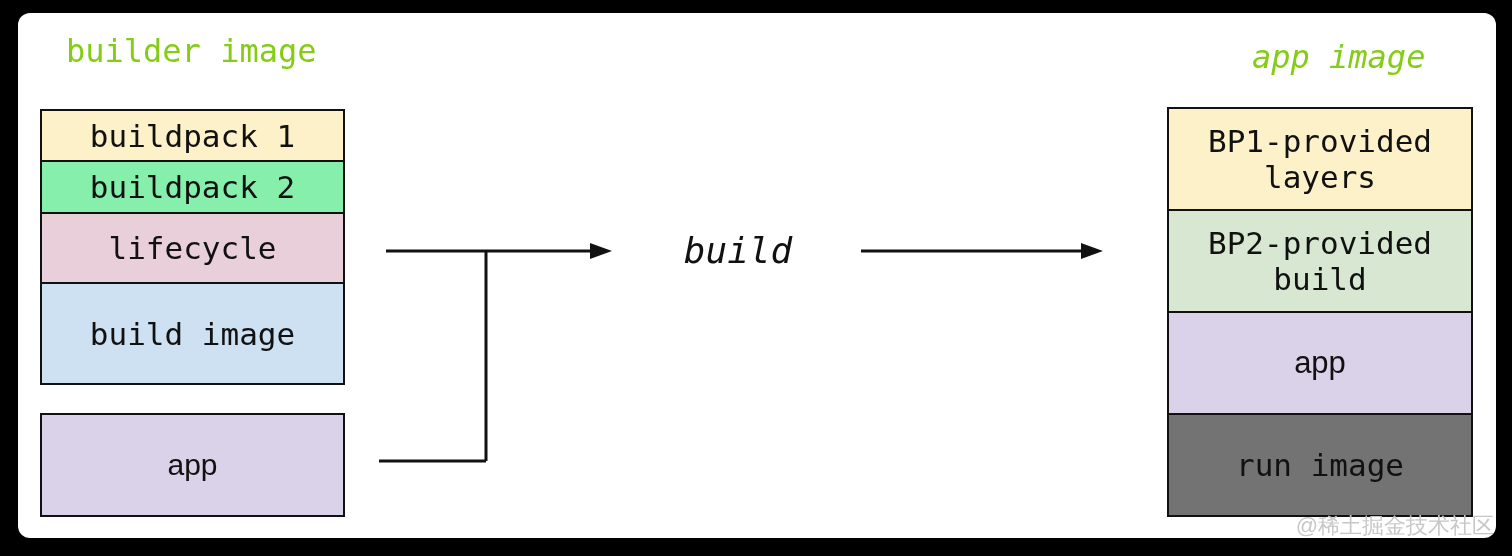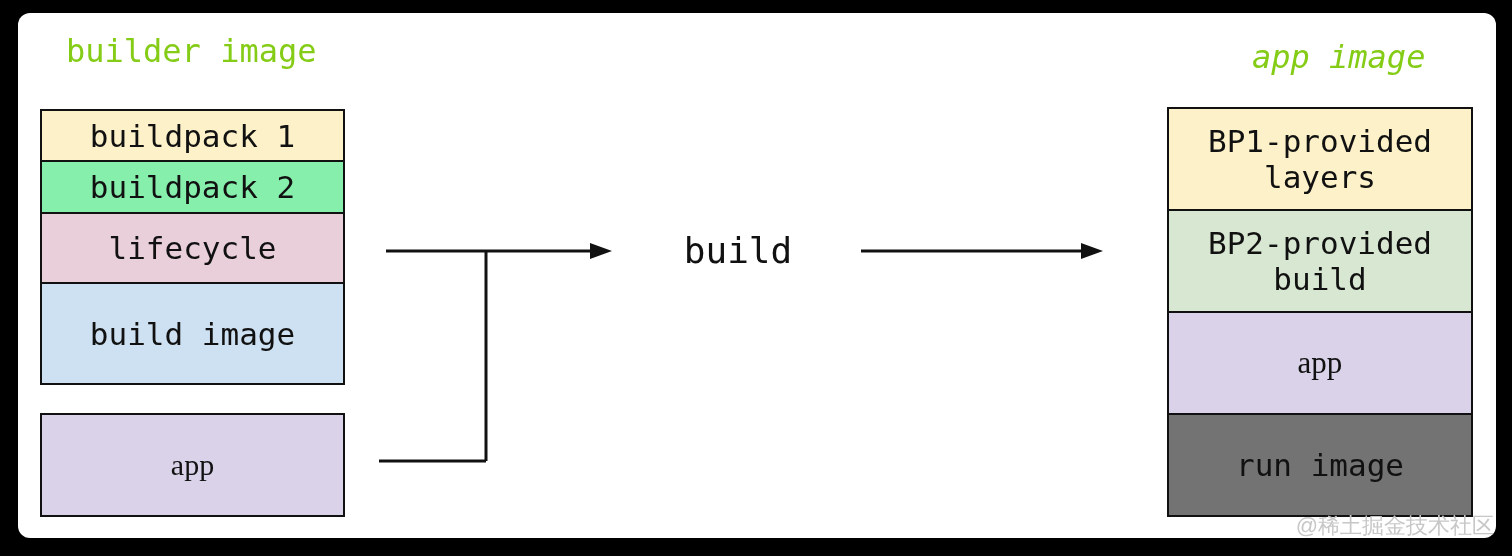--- a/index.html
+++ b/index.html
@@ -58,37 +58,38 @@
     left: 40px; top: 413px;
     width: 305px; height: 104px;
     box-sizing: border-box;
     border: 2px solid #111;
     display: flex;
     align-items: center;
     justify-content: center;
     font-size: 30px;
     color: #111;
   }
-  .sans-label { font-family: Liberation Serif, serif; }
+  .sans-label { font-family: Liberation Sans, sans-serif; }
 
   .arrows {
     position: absolute;
     left: 0; top: 0;
     width: 1512px; height: 556px;
     pointer-events: none;
   }
 
   .build-label {
     position: absolute;
     left: 672px; top: 230px;
     width: 132px;
     text-align: center;
     font-size: 36px;
     line-height: 42px;
     color: #111;
+    font-style: italic;
   }
 
   .watermark {
     position: absolute;
     right: 18px; top: 514px;
     font-size: 22px;
     line-height: 24px;
     color: #c7c7c7;
     font-family: "Liberation Sans", "DejaVu Sans", sans-serif;
     white-space: nowrap;

